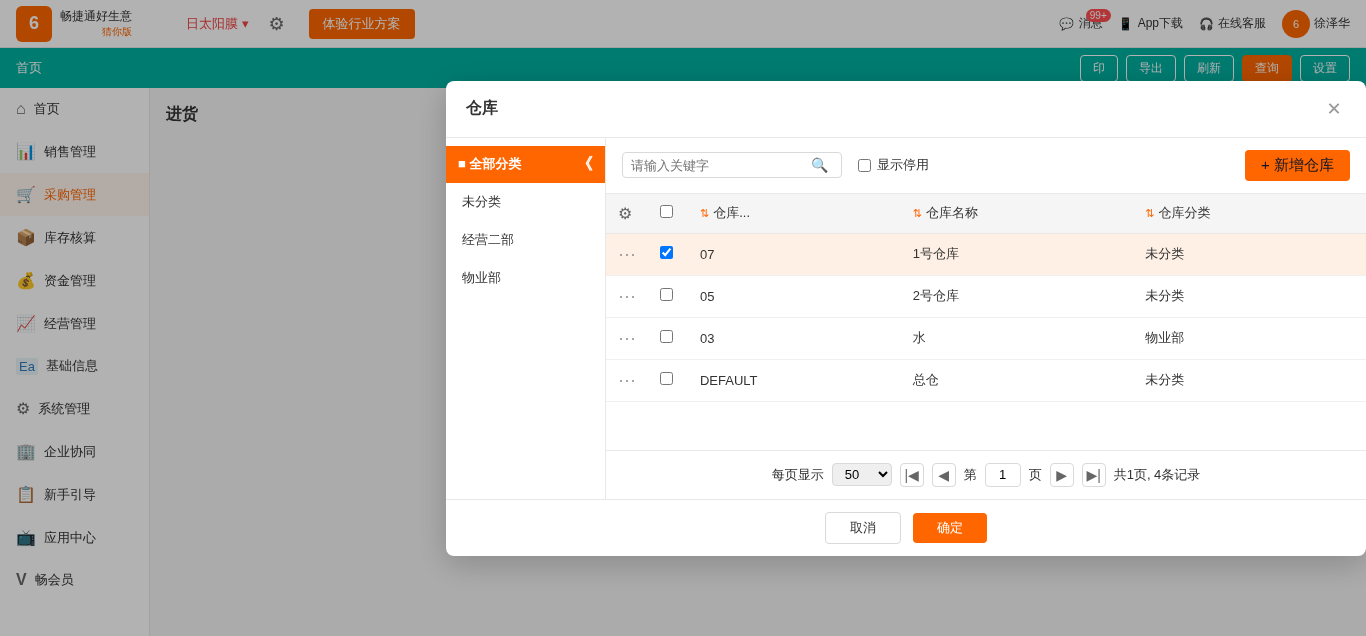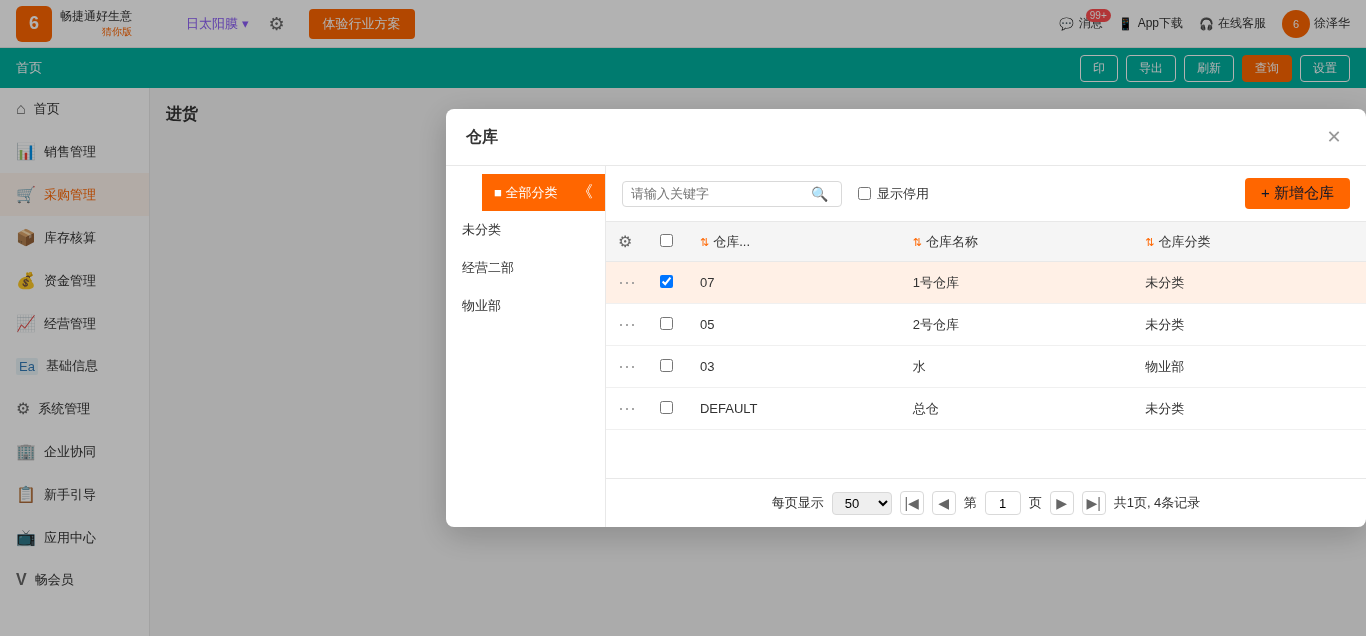--- a/index.html
+++ b/index.html
@@ -27,21 +27,21 @@
       border-radius: 6px;
       display: flex; align-items: center; justify-content: center;
       color: #fff; font-size: 18px; font-weight: bold;
       margin-right: 8px;
     }
     .logo-text { font-size: 12px; color: #333; line-height: 1.3; }
     .logo-sub { font-size: 10px; color: #ff6600; text-align: right; }
     .store-selector {
       display: flex; align-items: center;
       margin-left: 20px;
-      color: #8b5cf6; font-size: 13px;
+      color: #ef4444; font-size: 13px;
       cursor: pointer;
     }
     .store-selector span { margin-right: 4px; }
     .header-btn-industry {
       background: #ff6600; color: #fff;
       border: none; border-radius: 4px;
       padding: 6px 14px; font-size: 13px;
       cursor: pointer; margin-left: 16px;
     }
     .gear-icon-top {
@@ -156,21 +156,21 @@
     .cat-sidebar {
       width: 160px;
       border-right: 1px solid #e8e8e8;
       padding: 8px 0;
       flex-shrink: 0;
     }
     .cat-header {
       display: flex; align-items: center; justify-content: space-between;
       padding: 8px 12px;
       background: #ff6600; color: #fff;
-      font-size: 13px; font-weight: normal; margin-left: 36px;
+      font-size: 13px; font-weight: bold;
     }
     .cat-collapse-btn {
       cursor: pointer; font-size: 16px;
       color: #fff;
     }
     .cat-item {
       padding: 10px 16px;
       color: #333; font-size: 13px;
       cursor: pointer;
     }
@@ -507,14 +507,18 @@
           <span>第</span>
           <input type="text" class="page-input" value="1" style="">
           <span>页</span>
           <button class="pag-btn">▶</button>
           <button class="pag-btn">▶|</button>
           <span>共1页, 4条记录</span>
         </div>
       </div>
     </div>
 
+    <div class="modal-footer">
+      <button class="cancel-btn">取消</button>
+      <button class="confirm-btn">确定</button>
+    </div>
   </div>
 </div>
 
 </body></html>

